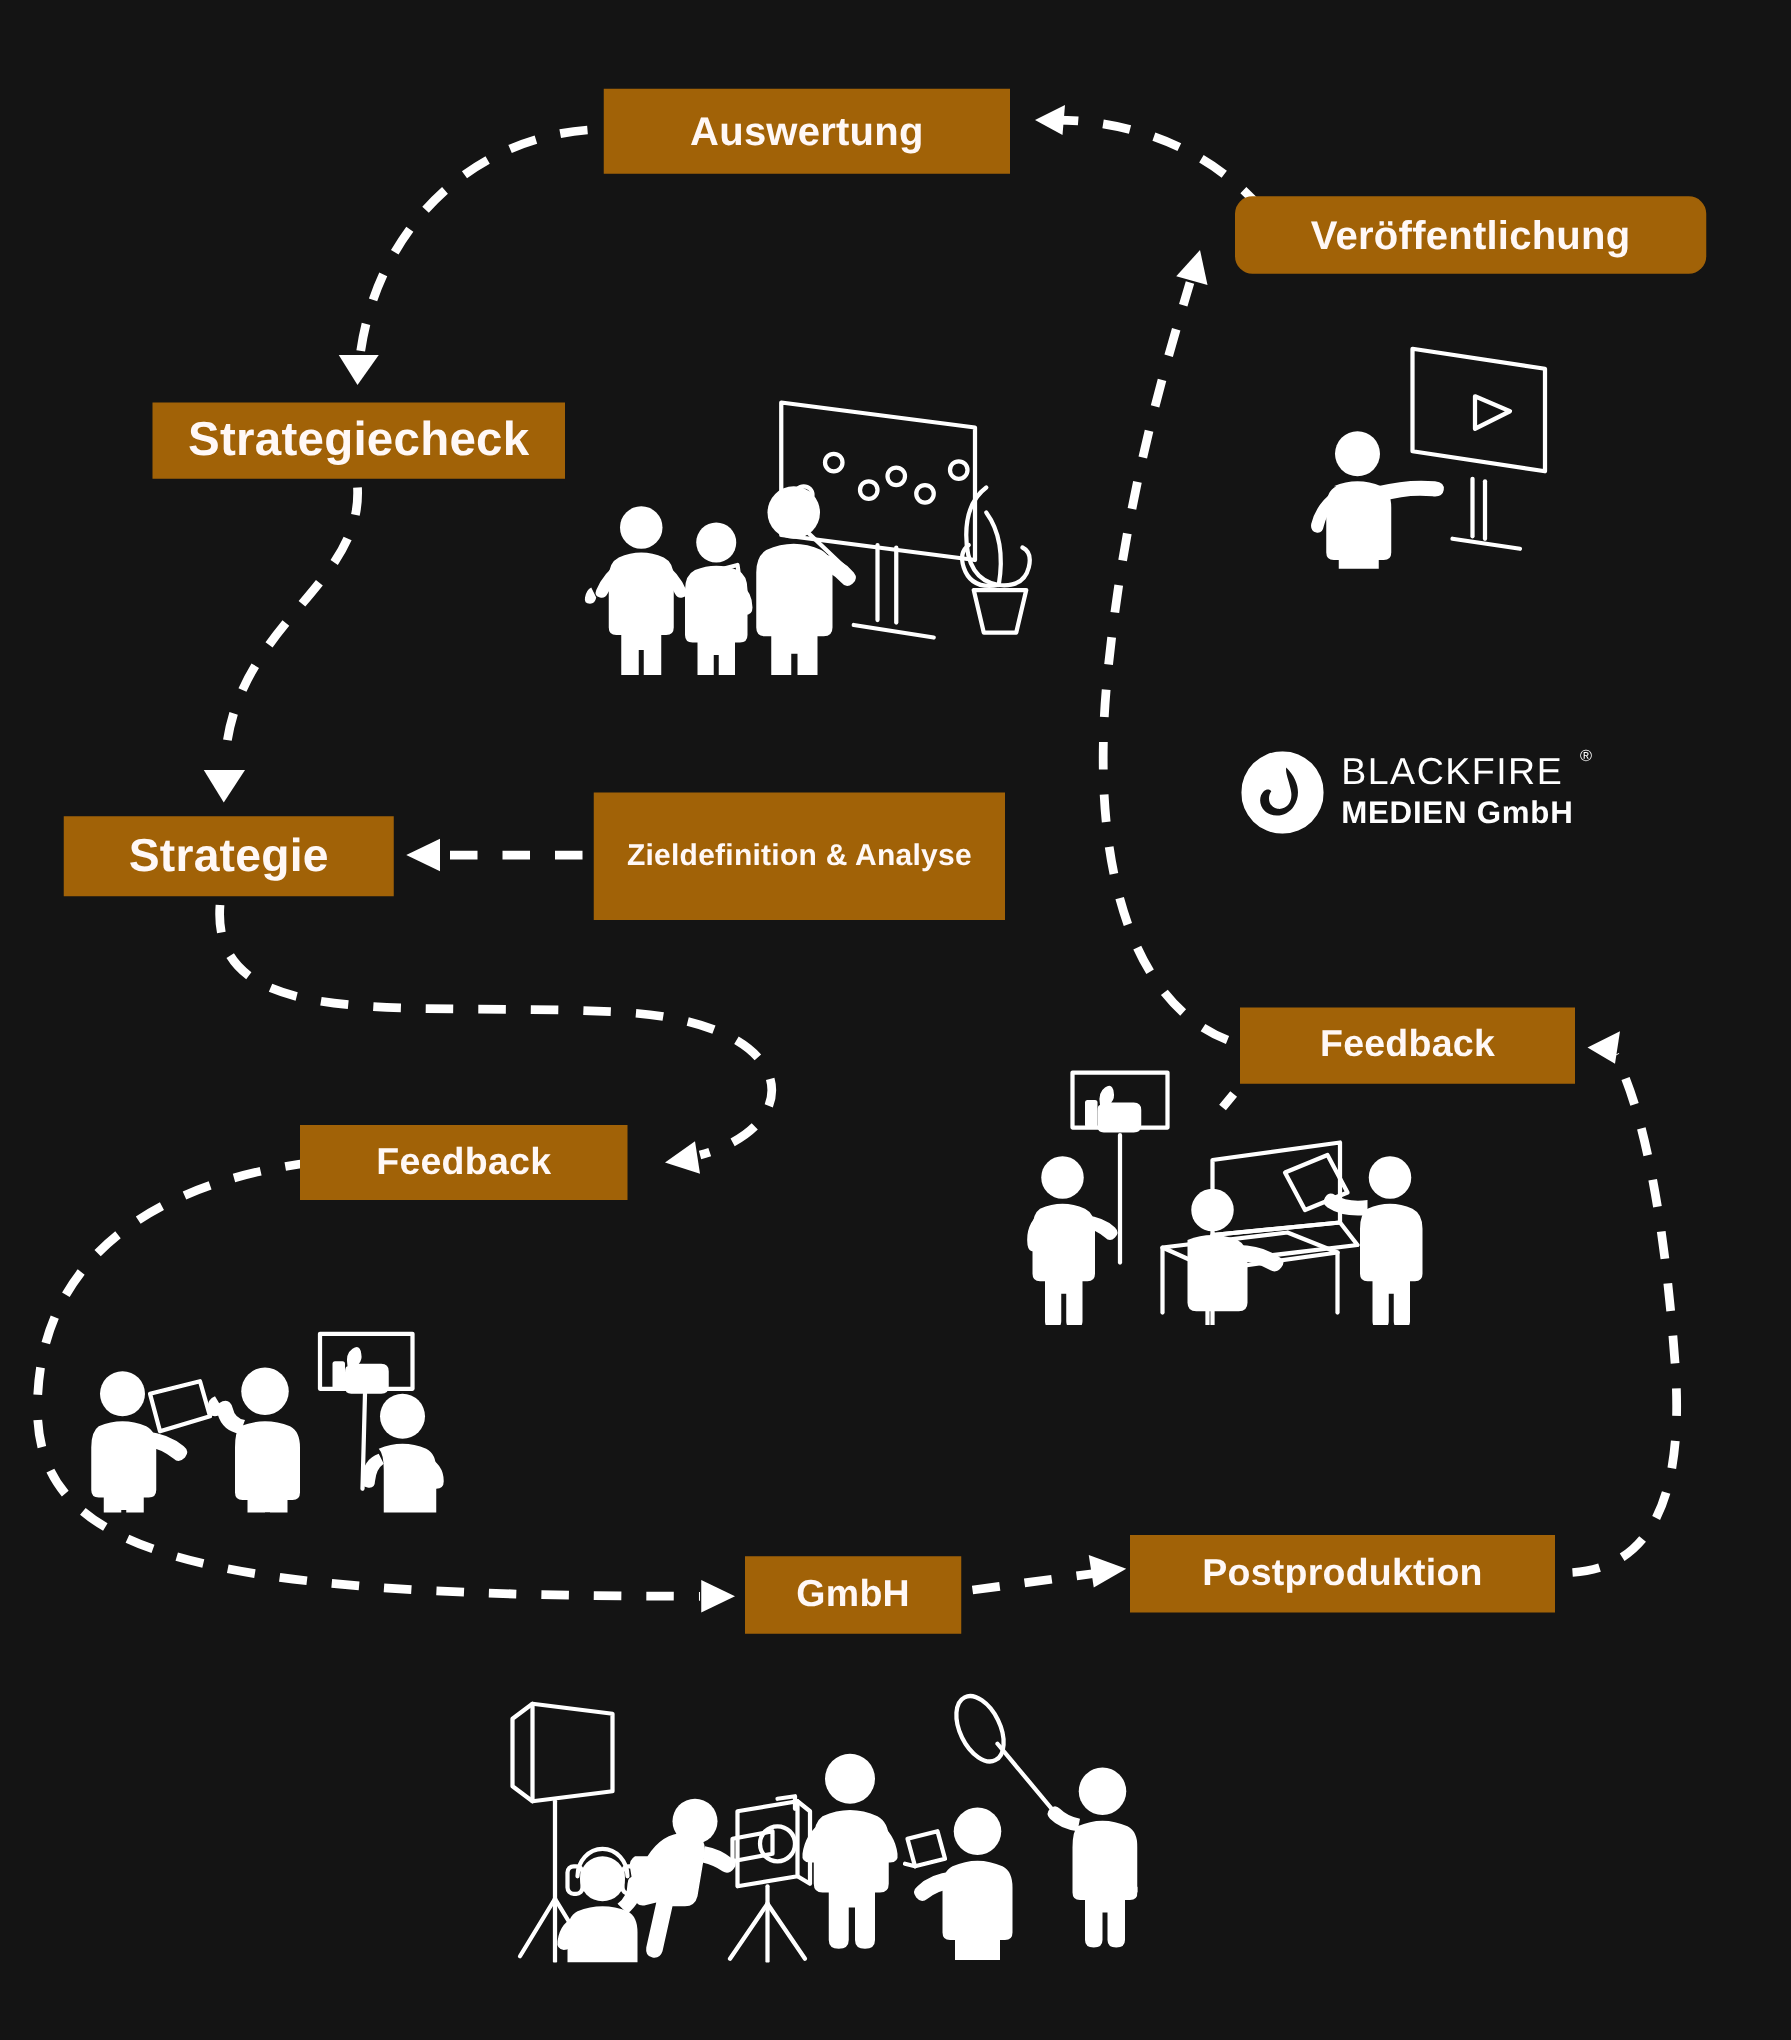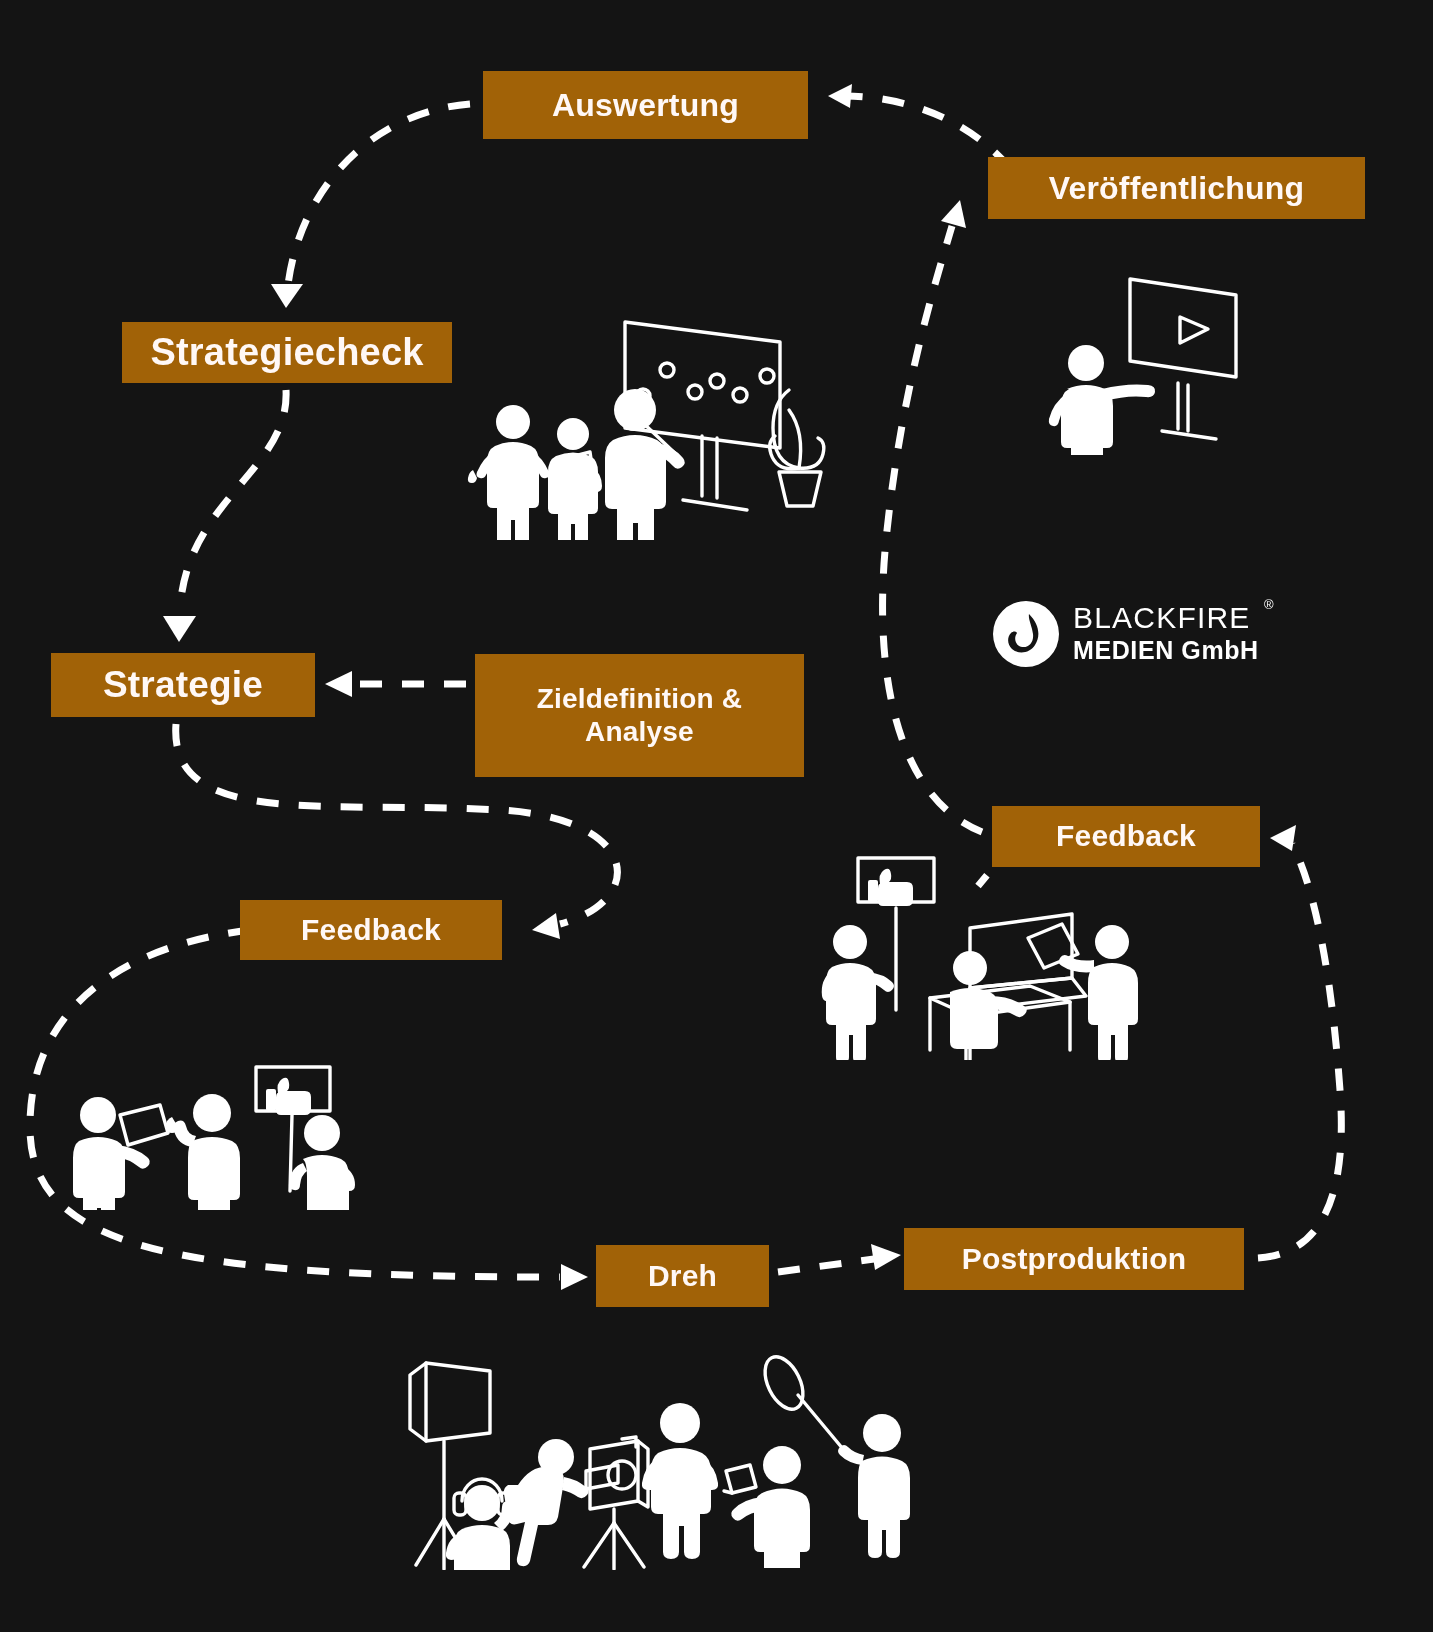--- a/index.html
+++ b/index.html
@@ -16,23 +16,23 @@
     color:#FFF8F6;
     font-weight:bold;
     display:flex;align-items:center;justify-content:center;
     text-align:center;
     letter-spacing:.2px;
     line-height:1.15;
     box-sizing:border-box;
     z-index:5;
   }
   .n-auswertung{left:483px;top:71px;width:325px;height:68px;font-size:32px;}
-  .n-veroeff{left:988px;top:157px;width:377px;height:62px;font-size:32px;}
+  .n-veroeff{left:988px;top:157px;width:377px;height:62px;font-size:32px;border-radius:14px;}
   .n-stratcheck{left:122px;top:322px;width:330px;height:61px;font-size:38px;}
-  .n-ziel{left:475px;top:634px;width:329px;height:123px;font-size:28px;padding:0 10px;margin-top:20px;}
+  .n-ziel{left:475px;top:634px;width:329px;height:102px;font-size:24px;padding:0 10px;}
   .n-strategie{left:51px;top:653px;width:264px;height:64px;font-size:37px;}
   .n-feedback-r{left:992px;top:806px;width:268px;height:61px;font-size:30px;}
   .n-feedback-l{left:240px;top:900px;width:262px;height:60px;font-size:30px;}
   .n-dreh{left:596px;top:1245px;width:173px;height:62px;font-size:30px;}
   .n-postprod{left:904px;top:1228px;width:340px;height:62px;font-size:30px;}
 
   .logo{position:absolute;left:993px;top:601px;width:280px;height:80px;display:flex;align-items:flex-start;gap:14px;z-index:5;}
   .logo-mark{width:66px;height:66px;flex:0 0 66px;}
   .logo-text{display:flex;flex-direction:column;justify-content:center;color:#ffffff;}
   .logo-line1{font-size:30px;letter-spacing:1.2px;font-weight:400;position:relative;display:inline-block;}
@@ -322,21 +322,21 @@
   <div class="node n-strategie">
       <span>Strategie</span>
     </div>
   <div class="node n-feedback-r">
       <span>Feedback</span>
     </div>
   <div class="node n-feedback-l">
       <span>Feedback</span>
     </div>
   <div class="node n-dreh">
-      <span>Dreh</span>
+      <span>GmbH</span>
     </div>
   <div class="node n-postprod">
       <span>Postproduktion</span>
     </div>
 
   <div class="logo">
     <svg class="logo-mark" viewBox="0 0 66 66">
       <path fill="#ffffff" fill-rule="evenodd" d="M33,0 A33,33 0 1 0 33,66 A33,33 0 1 0 33,0 Z
         M36,13 c10,10 12,22 6,31 c-5,8 -16,10 -23,4 c-5,-5 -5,-12 -1,-16 c2,-2 5,-2 6,0
         c-4,6 -1,13 5,14 c7,1 12,-5 11,-13 c-1,-8 -5,-15 -4,-20 Z"></path>

